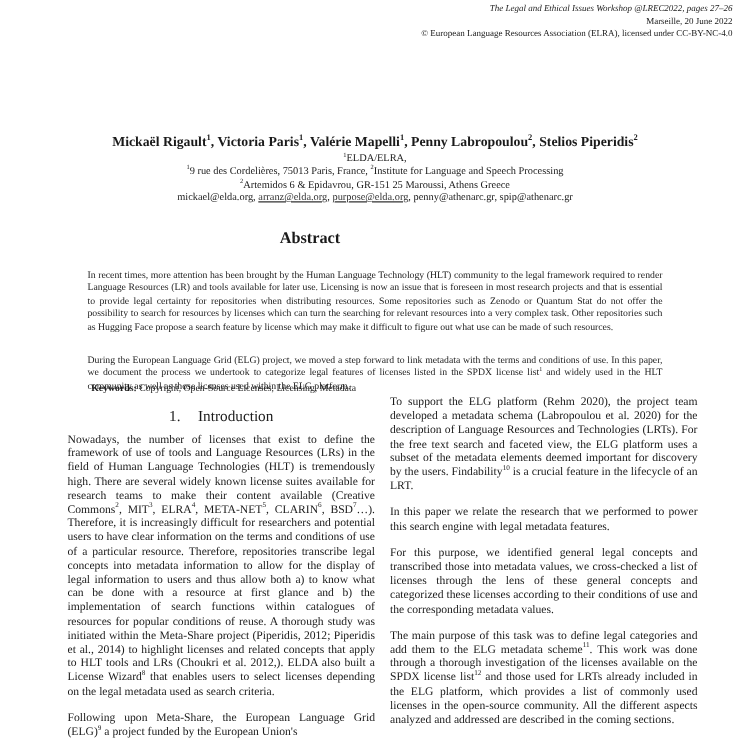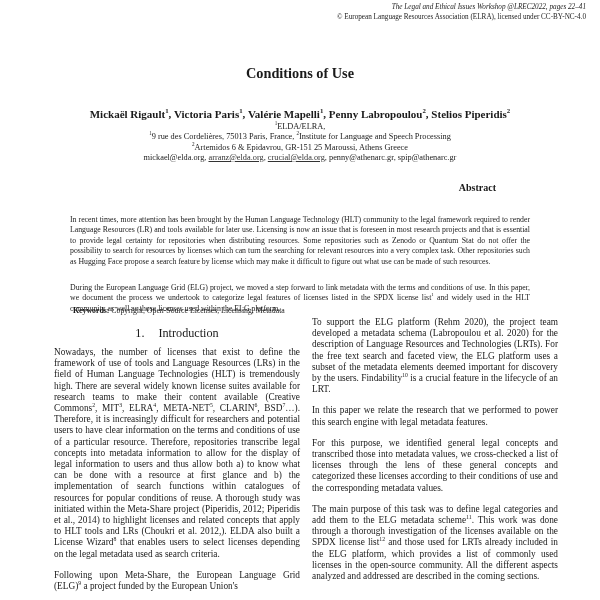--- a/index.html
+++ b/index.html
@@ -4,60 +4,60 @@
 <style>
   html, body { margin:0; padding:0; background:#ffffff; }
   body { width:600px; height:600px; overflow:hidden; position:relative; font-family:"Liberation Serif", serif; color:#1a1a1a; }
   .header { position:absolute; right:14px; top:2px; text-align:right; font-size:7.2px; line-height:10px; color:#222; }
   .header .l1 { font-style:italic; }
   .title { position:absolute; left:50px; width:500px; top:64px; text-align:center; font-weight:bold; font-size:14.3px; line-height:18px; }
   .authors { position:absolute; left:20px; width:560px; top:108px; text-align:center; font-weight:bold; font-size:11px; line-height:13px; }
   .affil { position:absolute; left:20px; width:560px; top:122px; text-align:center; font-size:8.3px; line-height:10.3px; }
   .affil u { color:#333; }
   sup { font-size:62%; line-height:0; vertical-align:super; }
-  .abs-head { position:absolute; left:0; width:496px; top:182px; text-align:right; font-weight:bold; font-size:10px; }
+  .abs-head { position:absolute; left:0; width:496px; top:182px; text-align:center; font-weight:bold; font-size:13px; }
   .abstract { position:absolute; left:54px; width:492px; top:199px; font-size:7.8px; line-height:10.4px; text-align:justify; }
   .abstract p { margin:16px; }
   .keywords { position:absolute; left:54px; top:306px; font-size:7.8px;padding-left:19px; }
   .keywords b { font-weight:bold; }
   .col { position:absolute; width:246px; font-size:9.3px; line-height:11.2px; text-align:justify; }
   .col p { margin:0 0 10px 0; }
   .col-left { left:54px; top:322px; }
   .col-right { left:312px; top:317px; }
   .sec { text-align:center; font-weight:normal; font-size:12.2px; margin:4px 0 7px 0; line-height:14px; }
   .sec .num { margin-right:14px; }
 </style>
 </head>
 <body>
 
 <div class="header">
-  <div class="l1">The Legal and Ethical Issues Workshop @LREC2022, pages 22–41</div>
+  <div class="l1">The Legal and Ethical Issues Workshop @LREC2022, pages 27–26</div>
+  <div>Marseille, 20 June 2022</div>
   <div>© European Language Resources Association (ELRA), licensed under CC-BY-NC-4.0</div>
 </div>
 
 <div class="title">
-  <div>Conditions of Use</div>
 </div>
 
 <div class="authors">
   <span>Mickaël Rigault</span><sup>1</sup>, 
   <span>Victoria Paris</span><sup>1</sup>, 
   <span>Valérie Mapelli</span><sup>1</sup>, 
   <span>Penny Labropoulou</span><sup>2</sup>, 
   <span>Stelios Piperidis</span><sup>2</sup>
 </div>
 
 <div class="affil">
   <div><sup>1</sup><span>ELDA/ELRA,</span></div>
   <div><sup>1</sup><span>9 rue des Cordelières, 75013 Paris, France, </span><sup>2</sup><span>Institute for Language and Speech Processing</span></div>
   <div><sup>2</sup><span>Artemidos 6 &amp; Epidavrou, GR-151 25 Maroussi, Athens Greece</span></div>
   <div>
     <span>mickael@elda.org</span>, 
     <u>arranz@elda.org</u>, 
-    <u>crucial@elda.org</u>, 
+    <u>purpose@elda.org</u>, 
     <span>penny@athenarc.gr</span>, 
     <span>spip@athenarc.gr</span>
   </div>
 </div>
 
 <div class="abs-head">Abstract</div>
 <div class="abstract">
   <p>In recent times, more attention has been brought by the Human Language Technology (HLT) community to the legal framework required to render Language Resources (LR) and tools available for later use. Licensing is now an issue that is foreseen in most research projects and that is essential to provide legal certainty for repositories when distributing resources. Some repositories such as Zenodo or Quantum Stat do not offer the possibility to search for resources by licenses which can turn the searching for relevant resources into a very complex task. Other repositories such as Hugging Face propose a search feature by license which may make it difficult to figure out what use can be made of such resources.</p>
   <p><span>During the European Language Grid (ELG) project, we moved a step forward to link metadata with the terms and conditions of use. In this paper, we document the process we undertook to categorize legal features of licenses listed in the SPDX license list</span><sup>1</sup><span> and widely used in the HLT community as well as those licenses used within the ELG platform.</span></p>
 </div>

